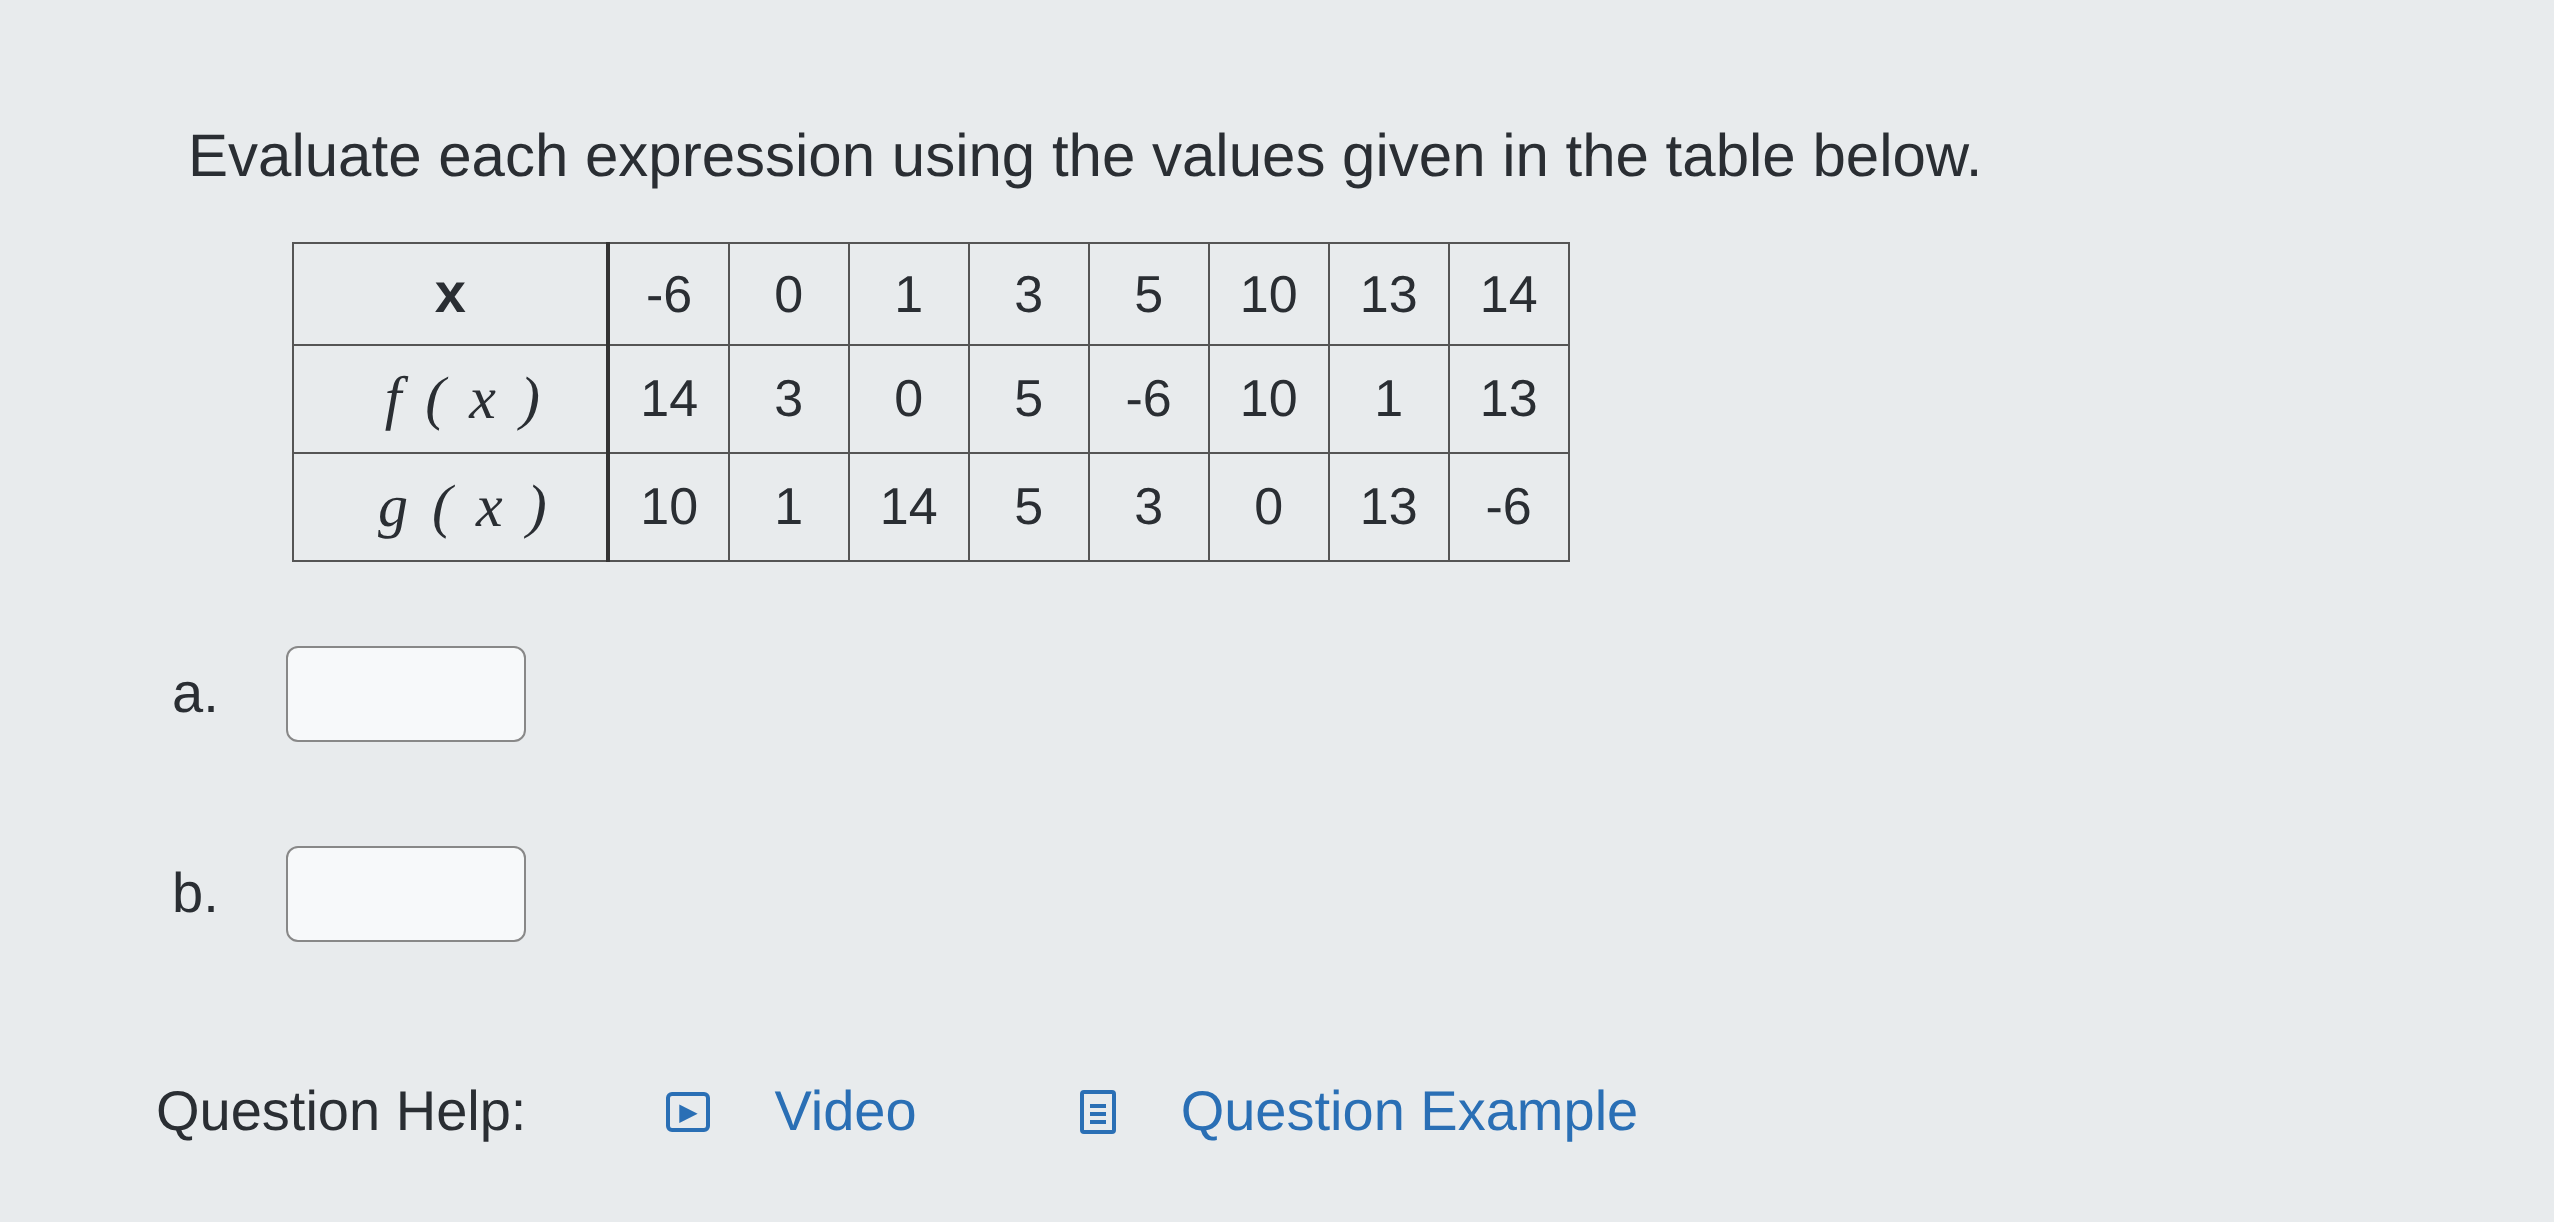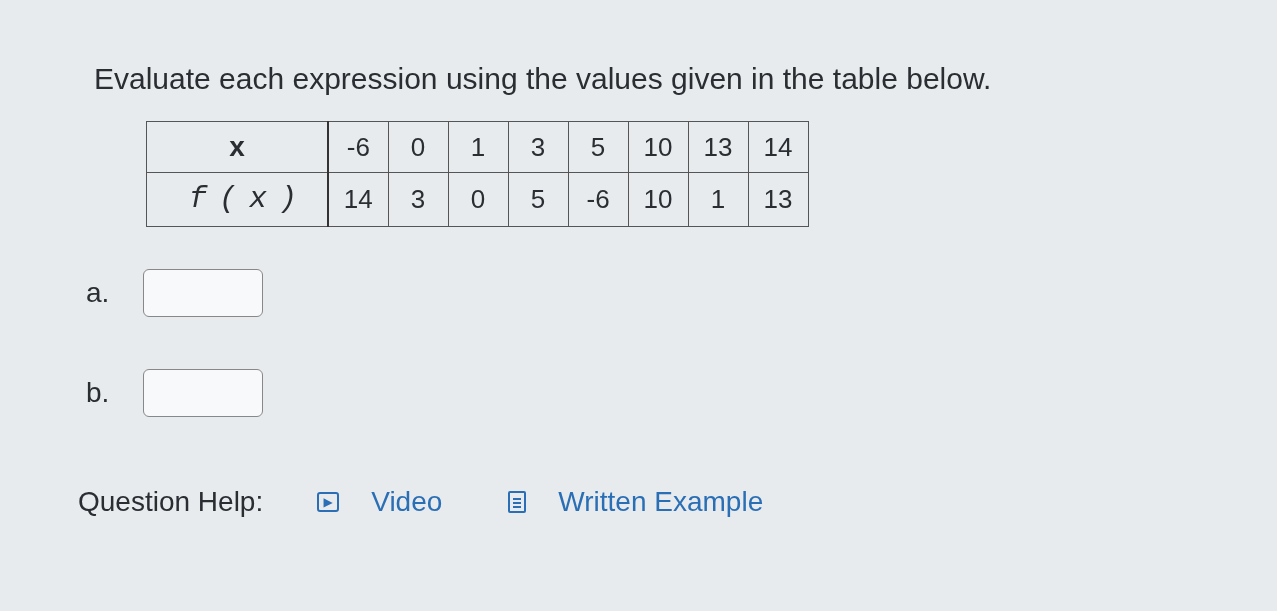--- a/index.html
+++ b/index.html
@@ -52,39 +52,39 @@
       margin-left: 20px;
       margin-bottom: 28px;
       display: flex;
       align-items: center;
       gap: 10px;
     }
     .qlabel {
       font-size: 28px;
     }
     .math {
-      font-family: Liberation Mono, monospace;
+      font-family: Liberation Serif, serif;
       font-size: 30px;
     }
     .math .it { font-style: italic; }
     .answer-input {
       width: 120px;
       height: 48px;
       border: 1px solid #888;
       border-radius: 6px;
       background: #f7f9fa;
       font-size: 24px;
       padding: 4px 8px;
     }
     .help-row {
       margin-top: 20px;
       font-size: 28px;
       display: flex;
       align-items: center;
-      gap: 18px;
+      gap: 34px;
       flex-wrap: wrap;
     }
     .help-link {
       color: #2a6fb5;
       display: inline-flex;
       align-items: center;
       gap: 8px;
       cursor: pointer;
     }
     .icon-box {
@@ -138,20 +138,31 @@
       <td class="row-header"><span class="math"><span class="it">f</span>(<span class="it">x</span>)</span></td>
       <td>14</td>
       <td>3</td>
       <td>0</td>
       <td>5</td>
       <td>-6</td>
       <td>10</td>
       <td>1</td>
       <td>13</td>
     </tr>
+    <tr>
+      <td class="row-header"><span class="math"><span class="it">g</span>(<span class="it">x</span>)</span></td>
+      <td>10</td>
+      <td>1</td>
+      <td>14</td>
+      <td>5</td>
+      <td>3</td>
+      <td>0</td>
+      <td>13</td>
+      <td>-6</td>
+    </tr>
   </tbody>
     </table>
 </div>
 
 <div class="question-row">
   <span class="qlabel">a.</span>
   <input type="text" class="answer-input" style="">
 </div>
 
 <div class="question-row">
@@ -160,15 +171,15 @@
 </div>
 
 <div class="help-row">
   <span>Question Help:</span>
   <span class="help-link">
     <span class="icon-box">▶</span>
     <span>Video</span>
   </span>
   <span class="help-link">
     <span class="icon-doc"></span>
-    <span>Written Example</span>
+    <span>Question Example</span>
   </span>
 </div>
 
 </body></html>

